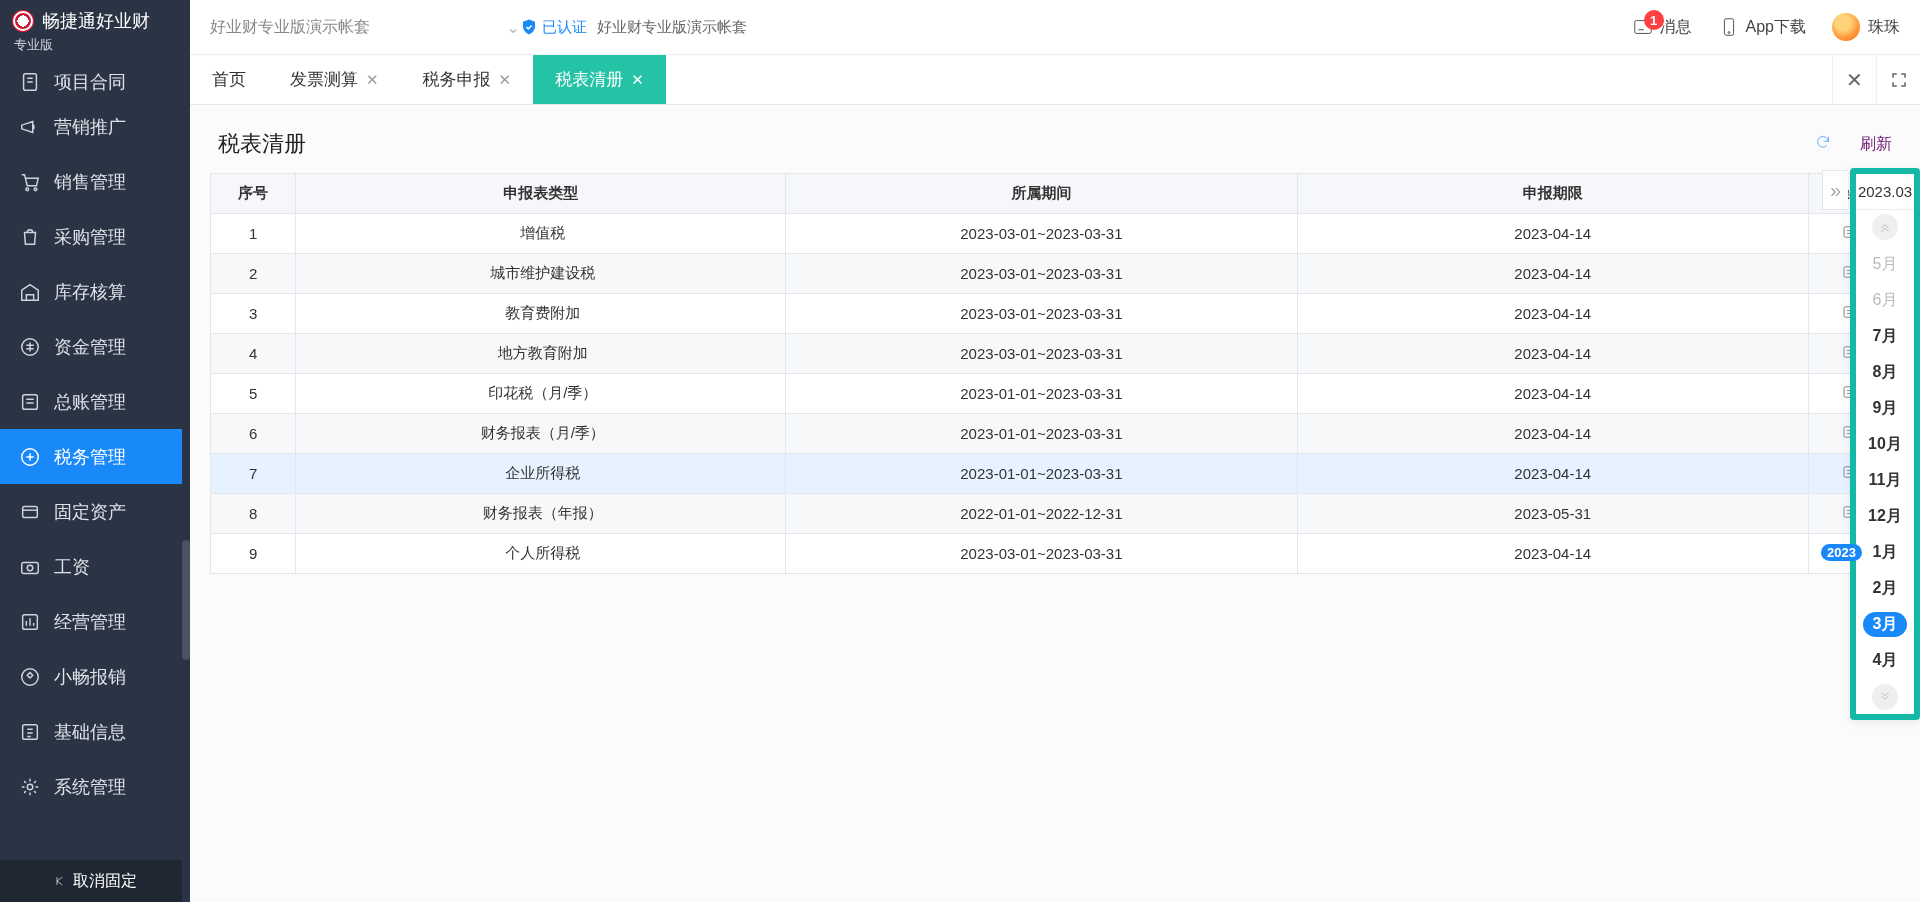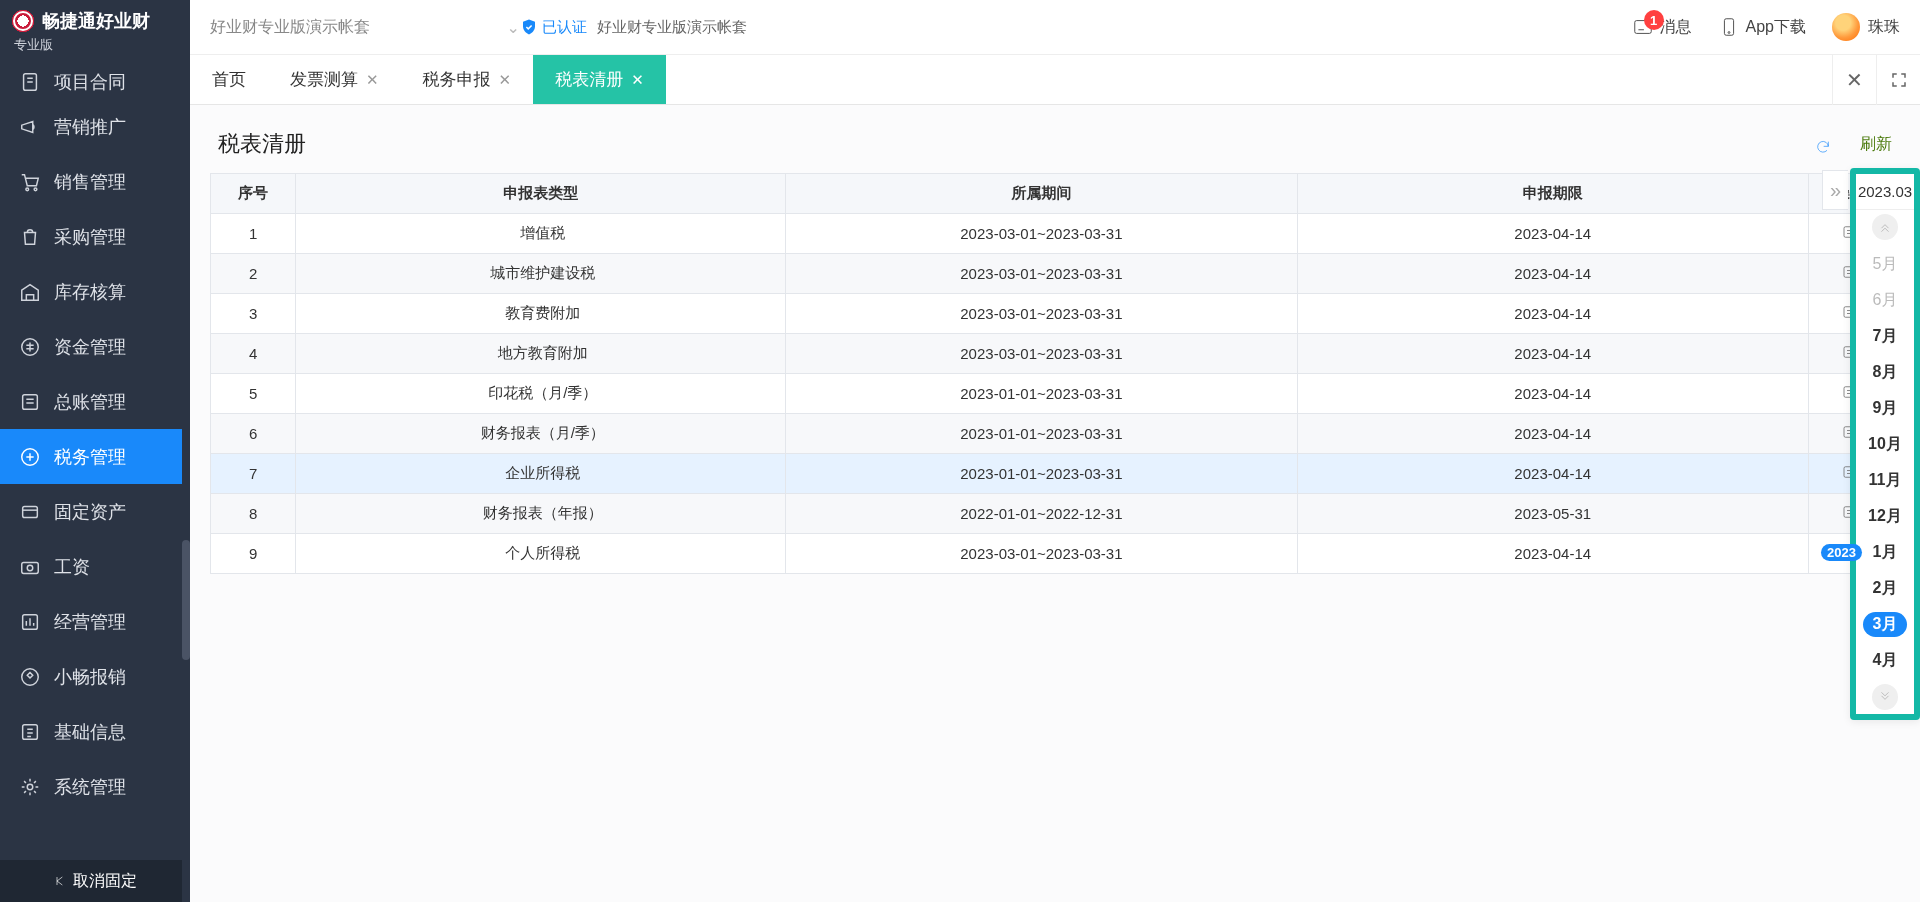--- a/index.html
+++ b/index.html
@@ -4,21 +4,21 @@
 <style>
 * { box-sizing: border-box; margin: 0; padding: 0; }
 body { font-family: "Microsoft YaHei", Arial, sans-serif; font-size: 14px; color: #333; background:#fff; overflow:hidden; }
 .app { display:flex; width:1920px; height:902px; }
 
 
 .sidebar { width:190px; background:#2b3444; color:#cfd3db; display:flex; flex-direction:column; position:relative; }
 .brand { display:flex; align-items:center; padding:8px 10px 2px; }
 .brand-logo { width:26px; height:26px; border-radius:50%; background:radial-gradient(circle,#fff 30%,#c91b3a 31%,#c91b3a 60%,transparent 61%); position:relative; margin-right:6px; }
 .brand-logo::before { content:""; position:absolute; inset:3px; border:2px solid #fff; border-radius:50%; }
-.brand-name { font-size:18px; font-weight:700; color:#fff; }
+.brand-name { font-size:18px; font-weight:400; color:#fff; }
 .brand-sub { font-size:13px; color:#cfd3db; padding:0 0 10px 14px; }
 
 .menu { flex:1; overflow:hidden; position:relative; }
 .menu-scroll { position:absolute; right:0; top:0; bottom:0; width:8px; background:#2b3444;}
 .menu-scroll-thumb { position:absolute; right:0; top:540px; width:8px; height:120px; background:#4a5365; border-radius:4px; }
 .menu-item { display:flex; align-items:center; height:55px; padding:0 18px; cursor:pointer; color:#dfe2e8; font-size:18px; }
 .menu-item.active { background:#1989fa; color:#fff; }
 .menu-icon { width:24px; height:24px; margin-right:12px; display:inline-flex; align-items:center; justify-content:center; }
 .menu-icon svg { width:22px; height:22px; stroke:#cfd3db; fill:none; stroke-width:1.6; }
 .menu-item.active .menu-icon svg { stroke:#fff; }
@@ -48,21 +48,21 @@
 .tab { padding:0 22px; display:flex; align-items:center; font-size:17px; color:#333; cursor:pointer; position:relative; }
 .tab .close { margin-left:8px; color:#999; font-size:15px; }
 .tab.active { background:#25c3a6; color:#fff; }
 .tab.active .close { color:#fff; }
 .tabright { margin-left:auto; display:flex; align-items:center; }
 .tabright .btn { width:44px; height:50px; display:flex; align-items:center; justify-content:center; border-left:1px solid #eee; cursor:pointer; color:#666; font-size:20px; }
 
 
 .page-head { display:flex; align-items:center; padding:24px 28px 14px; }
 .page-title { font-size:22px; color:#222; }
-.refresh { margin-left:auto; display:flex; align-items:flex-end; color:#4d7c0f; font-size:16px; cursor:pointer;gap:24px; }
+.refresh { margin-left:auto; display:flex; align-items:flex-start; color:#701a75; font-size:16px; cursor:pointer;gap:24px; }
 .refresh svg { width:16px; height:16px; stroke:#1989fa; fill:none; margin-right:5px; }
 
 
 .table-wrap { padding:0 28px 0 20px; position:relative; }
 table { width:100%; border-collapse:collapse; background:#fff; table-layout:fixed; }
 th, td { border:1px solid #e3e6eb; padding:0 12px; height:40px; font-size:15px; }
 th { background:#f5f7fa; font-weight:600; color:#333; text-align:center; }
 col.c-idx { width:80px; } col.c-type { width:460px; } col.c-period { width:480px; } col.c-due { width:480px; } col.c-op { width:78px; }
 td.idx { text-align:center; }
 td.center { text-align:center; }

